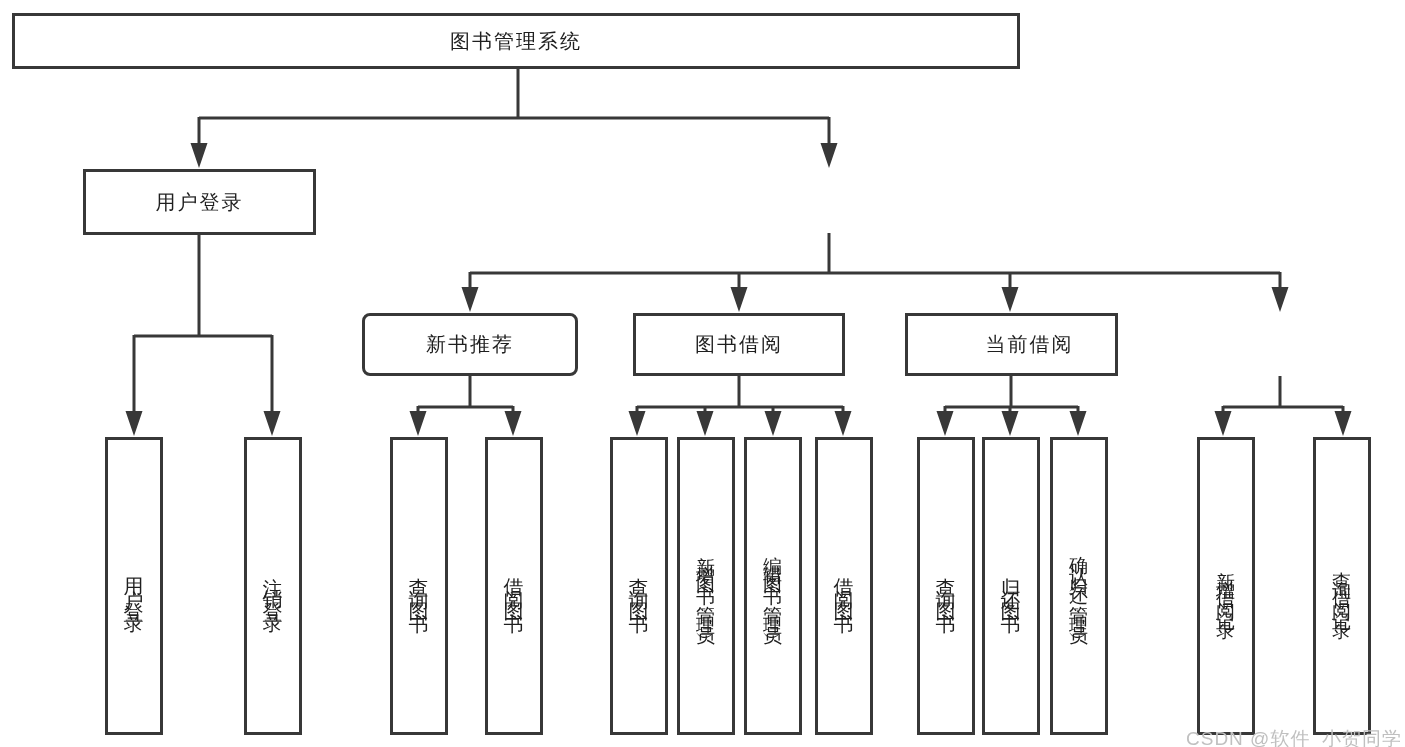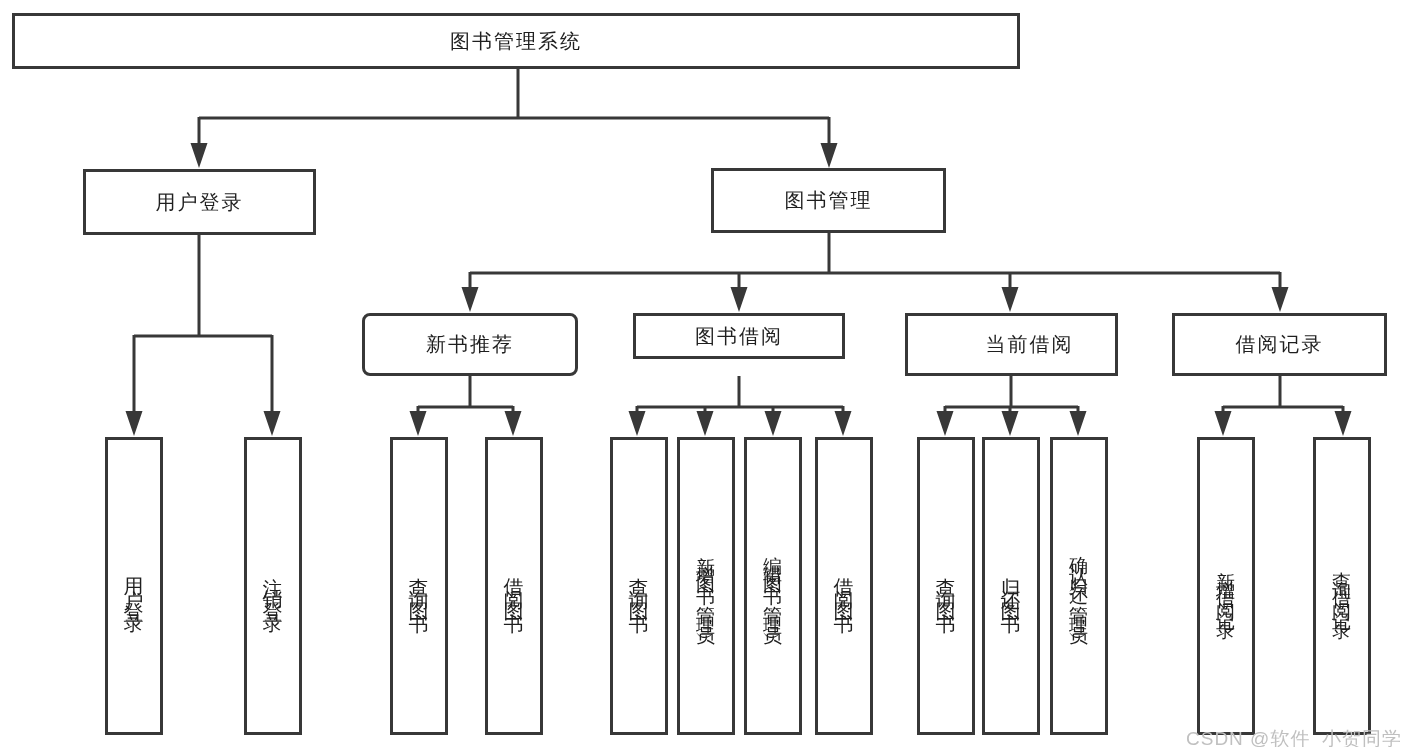--- a/index.html
+++ b/index.html
@@ -84,26 +84,24 @@
       M637 436 l-8.5 -25 h17 z  M705 436 l-8.5 -25 h17 z
       M773 436 l-8.5 -25 h17 z  M843 436 l-8.5 -25 h17 z
       M945 436 l-8.5 -25 h17 z  M1010 436 l-8.5 -25 h17 z
       M1078 436 l-8.5 -25 h17 z
       M1223 436 l-8.5 -25 h17 z  M1343 436 l-8.5 -25 h17 z"></path>
   </svg>
 
   <div class="box hbox" style="left:12px; top:13px; width:1008px; height:56px;">图书管理系统</div>
 
   <div class="box hbox" style="left:83px; top:169px; width:233px; height:66px;">用户登录</div>
-  <div class="box hbox" style="left:711px; top:168px; width:235px; height:65px;">图书管理</div>
 
   <div class="box hbox" style="left:362px; top:313px; width:216px; height:63px;border-radius:8px;">新书推荐</div>
-  <div class="box hbox" style="left:633px; top:313px; width:212px; height:46px;">图书借阅</div>
+  <div class="box hbox" style="left:633px; top:313px; width:212px; height:63px;">图书借阅</div>
   <div class="box hbox" style="left:905px; top:313px; width:213px; height:63px;padding-left:36px;">当前借阅</div>
-  <div class="box hbox" style="left:1172px; top:313px; width:215px; height:63px;">借阅记录</div>
 
   <div class="box vbox" style="left:105px;">用户登录</div>
   <div class="box vbox" style="left:244px;">注销登录</div>
 
   <div class="box vbox" style="left:390px;">查询图书</div>
   <div class="box vbox" style="left:485px;">借阅图书</div>
 
   <div class="box vbox" style="left:610px;">查询图书</div>
   <div class="box vbox long" style="left:677px;">新增图书（管理员）</div>
   <div class="box vbox long" style="left:744px;">编辑图书（管理员）</div>

